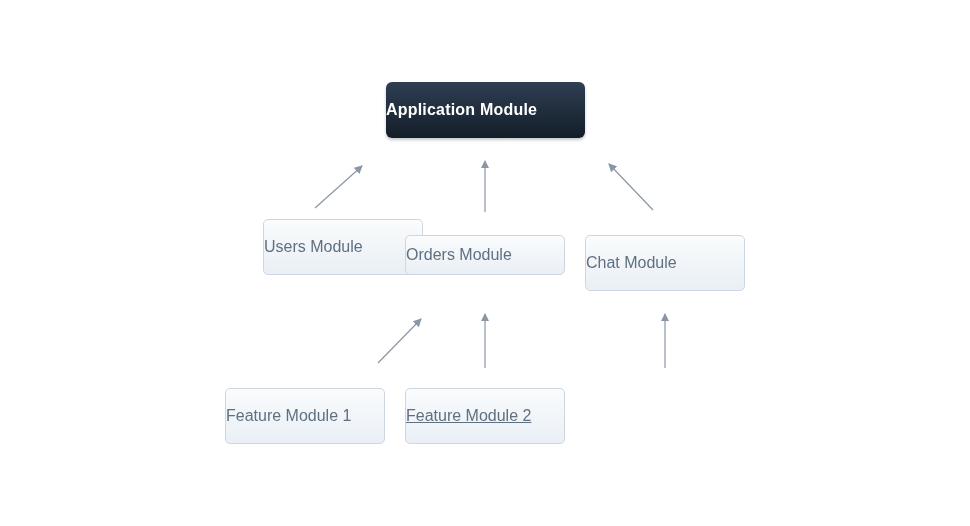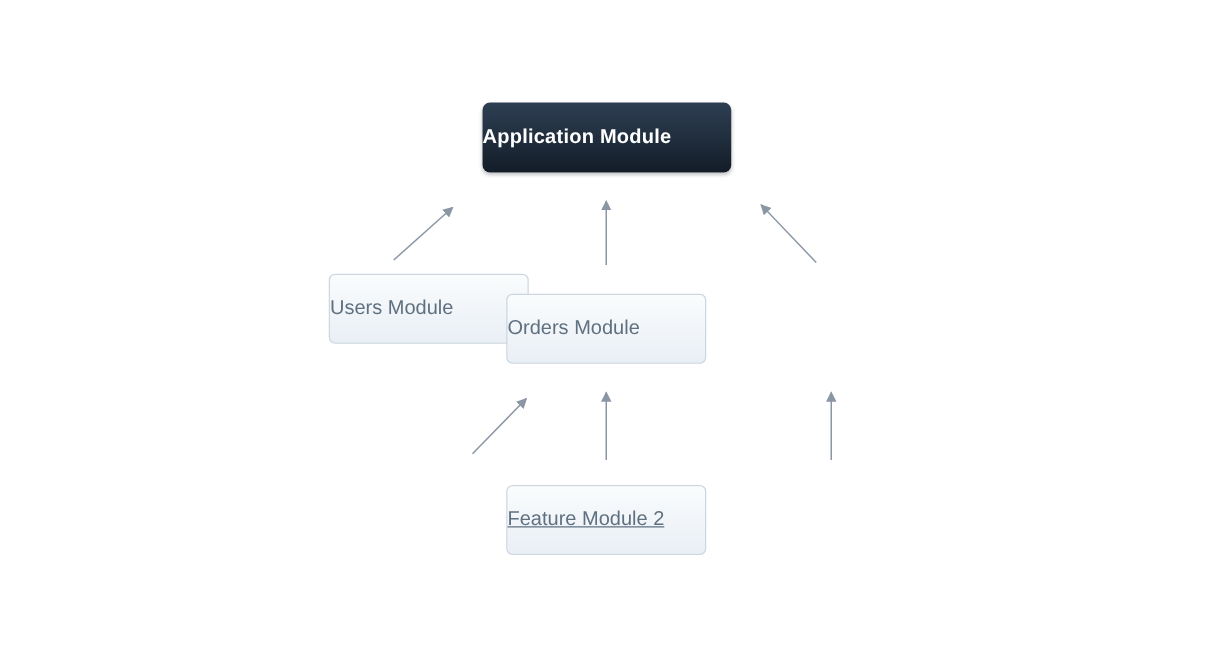--- a/index.html
+++ b/index.html
@@ -71,24 +71,30 @@
   </svg>
 
   <div class="node node-primary" style="left: 386px; top: 82px; width: 199px; height: 56px; background: linear-gradient(rgb(46, 63, 83) 0%, rgb(19, 29, 40) 100%); color: rgb(255, 255, 255);">
     <span class="node-label">Application Module</span>
   </div>
 
   <div class="node node-secondary" style="left: 225px; top: 219px; width: 160px; height: 56px; background: linear-gradient(rgb(250, 252, 253) 0%, rgb(233, 239, 245) 100%); border-color: rgb(205, 215, 225); color: rgb(95, 112, 128); margin-left: 38px;">
     <span class="node-label">Users Module</span>
   </div>
 
-  <div class="node node-secondary" style="left: 405px; top: 235px; width: 160px; height: 56px; background: linear-gradient(rgb(250, 252, 253) 0%, rgb(233, 239, 245) 100%); border-color: rgb(205, 215, 225); color: rgb(95, 112, 128);">
+  <div class="node node-secondary" style="left: 405px; top: 235px; width: 160px; height: 40px; background: linear-gradient(rgb(250, 252, 253) 0%, rgb(233, 239, 245) 100%); border-color: rgb(205, 215, 225); color: rgb(95, 112, 128);">
     <span class="node-label">Orders Module</span>
   </div>
 
+  <div class="node node-secondary" style="left: 585px; top: 235px; width: 160px; height: 56px; background: linear-gradient(rgb(250, 252, 253) 0%, rgb(233, 239, 245) 100%); border-color: rgb(205, 215, 225); color: rgb(95, 112, 128);">
+    <span class="node-label">Chat Module</span>
+  </div>
 
+  <div class="node node-secondary" style="left: 225px; top: 388px; width: 160px; height: 56px; background: linear-gradient(rgb(250, 252, 253) 0%, rgb(233, 239, 245) 100%); border-color: rgb(205, 215, 225); color: rgb(95, 112, 128);">
+    <span class="node-label">Feature Module 1</span>
+  </div>
 
   <div class="node node-secondary" style="left: 405px; top: 388px; width: 160px; height: 56px; background: linear-gradient(rgb(250, 252, 253) 0%, rgb(233, 239, 245) 100%); border-color: rgb(205, 215, 225); color: rgb(95, 112, 128); text-decoration: underline;">
     <span class="node-label">Feature Module 2</span>
   </div>
 
 
 </div>
 
 </body></html>

